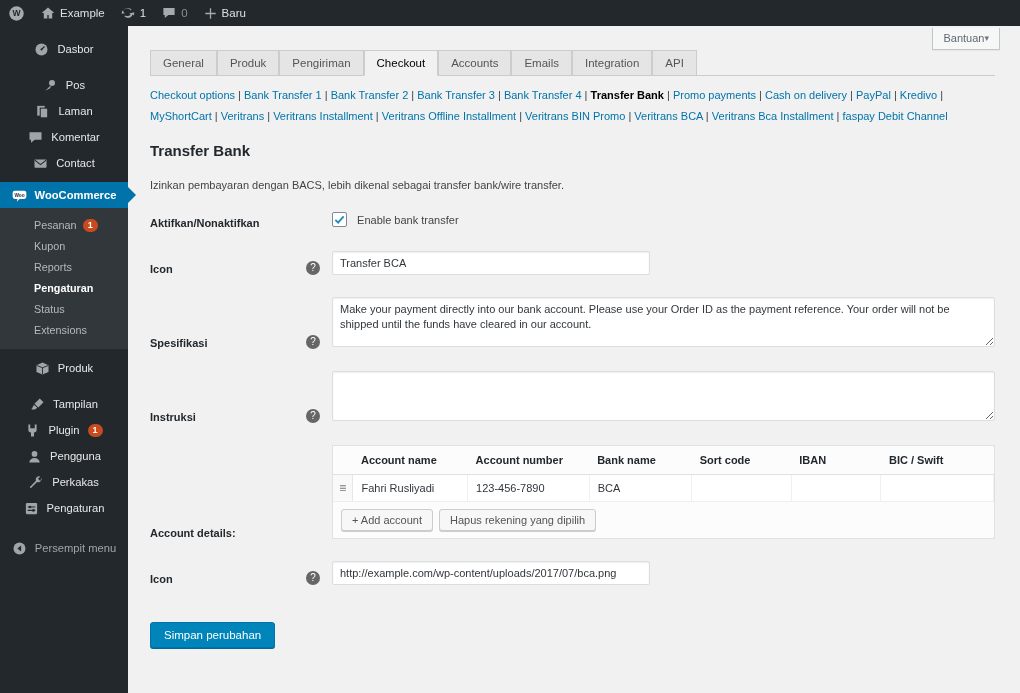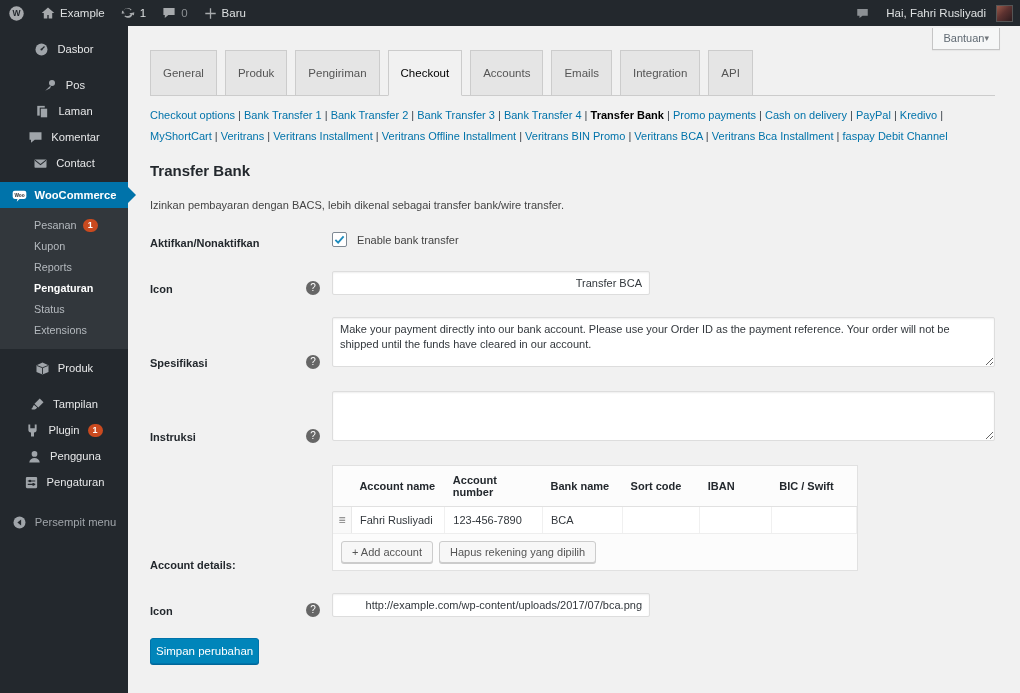--- a/index.html
+++ b/index.html
@@ -72,21 +72,21 @@
     position:absolute; top:2px; right:20px;
     background:#f6f7f7; border:1px solid #c5c5c5; border-top:none;
     padding:4px 10px 5px; font-size:11px; color:#606a73; cursor:pointer;
     display:flex; align-items:center; gap:0; box-shadow:0 1px 1px rgba(0,0,0,.04);
   }
   .help-tab .caret { font-size:9px; color:#72777c; }
   
   .tabs { margin-top:24px; border-bottom:1px solid #ccc; padding-left:0; display:flex; }
   .nav-tab {
     background:#e5e5e5; border:1px solid #ccc; border-bottom:none;
-    color:#555; font-size:11.5px; padding:16px 12px; margin:0 8px -1px 0;
+    color:#555; font-size:11.5px; padding:6px 12px; margin:0 0 -1px 0;
     cursor:pointer; border-bottom:1px solid #ccc;
   }
   .nav-tab.active {
     background:#f1f1f1; color:#000; font-weight:normal; border-bottom:1px solid #f1f1f1;
   }
   
   .subnav { margin-top:9px; line-height:21px; font-size:11px; color:#3c434a; max-width:860px; }
   .subnav a { color:#0073aa; text-decoration:none; cursor:pointer; white-space:nowrap; }
   .subnav a.current { color:#000; font-weight:bold; }
   .subnav a:not(.last)::after { content:" | "; color:#3c434a; font-weight:normal; }
@@ -114,24 +114,24 @@
   }
   .checkbox svg { display:block; }
   .cb-label { margin-left:7px; font-size:11px; color:#444; vertical-align:middle; }
   input[type="text"], textarea {
     font-family:"Liberation Sans", sans-serif;
     font-size:11px; color:#32373c;
     background:#fff; border:1px solid #ddd; border-radius:2px;
     box-shadow:inset 0 1px 2px rgba(0,0,0,.07);
     padding:4px 7px; outline:none;
   }
-  .input-regular { width:318px; height:24px;text-align:right; }
+  .input-regular { width:318px; height:24px; }
   textarea { width:663px; height:50px; resize:vertical; line-height:15px; }
   
-  .accounts-wrap { width:526px; background:#fff; border:1px solid #e1e1e1; }
+  .accounts-wrap { width:663px; background:#fff; border:1px solid #e1e1e1; }
   .accounts-table { width:100%; border-collapse:collapse; font-size:11px; }
   .accounts-table th {
     background:#fcfcfc; font-weight:bold; color:#23282d; text-align:left;
     padding:8px 8px; border-bottom:1px solid #e1e1e1; font-size:11px;
   }
   .accounts-table td { border-bottom:1px solid #eee; border-right:1px solid #f0f0f0; padding:0; }
   .accounts-table td.sort-cell {
     width:20px; background:#f9f9f9; text-align:center; color:#777;
     cursor:move; font-size:12px; border-right:1px solid #e8e8e8;
   }
@@ -143,21 +143,21 @@
   .btn-secondary {
     font-family:"Liberation Sans", sans-serif;
     background:#f7f7f7; border:1px solid #ccc; border-radius:3px;
     box-shadow:0 1px 0 #ccc; color:#555; font-size:11px;
     padding:4px 10px; cursor:pointer;
   }
   .btn-primary {
     font-family:"Liberation Sans", sans-serif;
     background:#0085ba; border:1px solid #0073aa; border-radius:3px;
     box-shadow:0 1px 0 #006799; color:#fff; font-size:11.5px;
-    padding:6px 5px; cursor:pointer; margin-top:10px;
+    padding:6px 13px; cursor:pointer; margin-top:26px;
   }
   .col-name{width:115px}.col-num{width:122px}.col-bank{width:103px}
   .col-sort{width:100px}.col-iban{width:90px}.col-bic{width:113px}
 </style>
 </head>
 <body>
 
 <div class="adminbar">
   <div class="ab-group">
     <span class="ab-item">
@@ -194,33 +194,20 @@
     </span>
     <span class="ab-item">
       <span>
         <svg width="13" height="13" viewBox="0 0 20 20" fill="#a7aaad">
             <path d="M9 2h2v7h7v2h-7v7H9v-7H2V9h7z"></path>
           </svg>
       </span>
       <span>Baru</span>
     </span>
   </div>
-  <div class="ab-group">
-    <span class="ab-item">
-      <span>
-        <svg width="15" height="15" viewBox="0 0 20 20" fill="#8c9094">
-            <path d="M3 4h14v9h-7l-4 3v-3H3z"></path>
-          </svg>
-      </span>
-    </span>
-    <span class="ab-item">
-      <span>Hai, Fahri Rusliyadi</span>
-      <span class="avatar"></span>
-    </span>
-  </div>
 </div>
 
 <div class="sidebar">
   <div class="menu-item">
     <span class="mi-icon">
       <svg width="15" height="15" viewBox="0 0 20 20">
           <circle cx="10" cy="10" r="8" fill="#a0a5aa"></circle>
           <path d="M10 10L14 6" stroke="#23282d" stroke-width="1.6"></path>
           <circle cx="10" cy="10" r="1.4" fill="#23282d"></circle>
         </svg>
@@ -326,20 +313,28 @@
     <span class="badge">1</span>
   </div>
   <div class="menu-item">
     <span class="mi-icon">
       <svg width="15" height="15" viewBox="0 0 20 20" fill="#a0a5aa">
           <circle cx="10" cy="6.5" r="3.8"></circle>
           <path d="M3 18c.5-4 3.3-6 7-6s6.5 2 7 6z"></path>
         </svg>
     </span>
     <span>Pengguna</span>
+  </div>
+  <div class="menu-item">
+    <span class="mi-icon">
+      <svg width="15" height="15" viewBox="0 0 20 20" fill="#a0a5aa">
+          <path d="M16.5 3.5a4.5 4.5 0 0 1-5.8 5.8L5 15l-2.5 2.5-1.5-1.5L3.5 13.5l5.7-5.7a4.5 4.5 0 0 1 5.8-5.8L12 5l3 3z"></path>
+        </svg>
+    </span>
+    <span>Perkakas</span>
   </div>
   <div class="menu-item">
     <span class="mi-icon">
       <svg width="15" height="15" viewBox="0 0 20 20">
           <rect x="2.5" y="2.5" width="15" height="15" rx="1.5" fill="#a0a5aa"></rect>
           <path d="M5 8h10M5 12.5h10" stroke="#23282d" stroke-width="1.4"></path>
           <circle cx="8" cy="8" r="1.7" fill="#23282d"></circle>
           <circle cx="12.5" cy="12.5" r="1.7" fill="#23282d"></circle>
         </svg>
     </span>

